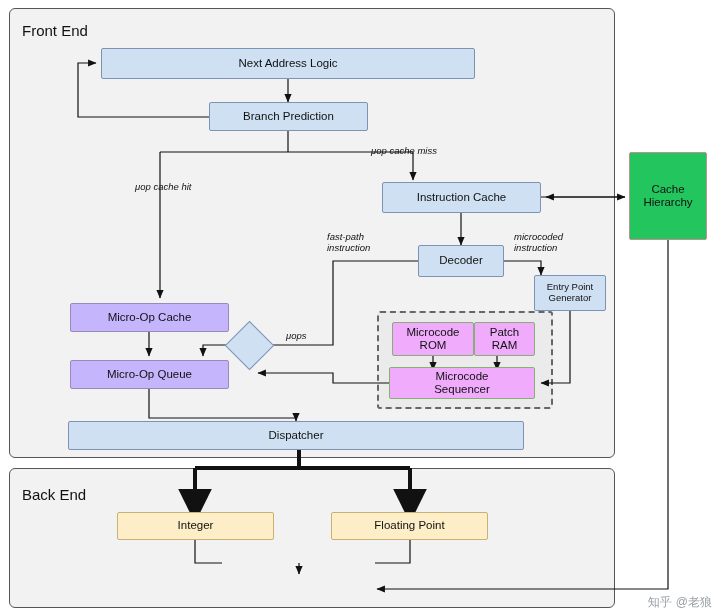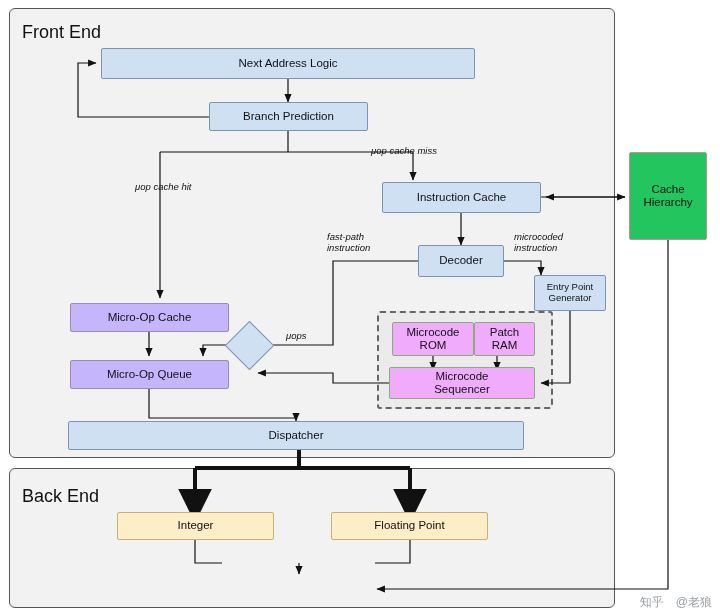--- a/index.html
+++ b/index.html
@@ -10,42 +10,42 @@
     position:relative;
     overflow:hidden;
   }
   #stage{position:absolute;left:0;top:0;width:720px;height:616px;}
   svg.layer{position:absolute;left:0;top:0;width:720px;height:616px;}
   .box{position:absolute;box-sizing:border-box;display:flex;align-items:center;justify-content:center;text-align:center;}
   .panel{
     background:#f2f2f2;border:1px solid #555;border-radius:6px;
   }
   .panel-title{
-    position:absolute;font-size:18px;color:#111;font-weight:normal;
+    position:absolute;font-size:15px;color:#111;font-weight:normal;
   }
   .node{
     border:1px solid #6d7f9e;border-radius:2px;font-size:11.5px;color:#111;
     line-height:1.15;
   }
   .blue{background:#cfe0f3;border-color:#7d93b5;}
   .purple{background:#c4b5fd;border-color:#9b8ab8;}
   .green{background:#f0abfc;border-color:#88ae77;}
   .yellow{background:#fdeec7;border-color:#c9b174;}
   .pink{background:#22c55e;border-color:#c58f96;}
   .dashgroup{
     position:absolute;border:2px dashed #666;background:#ebebeb;border-radius:3px;
   }
   .edgelabel{
     position:absolute;font-size:9.5px;color:#111;line-height:1.15;text-align:center;
     white-space:pre;
   }
   .italic{font-style:italic;}
   .watermark{
     position:absolute;right:8px;bottom:5px;font-size:12px;color:#9aa0a6;
-    display:flex;align-items:center;gap:12px;
+    display:flex;align-items:center;gap:4px;
   }
   .diamond{
     position:absolute;background:#cfe0f3;border:1px solid #7d93b5;
     transform:rotate(45deg);
   }
 </style>
 </head>
 <body>
 
 <div id="stage">

